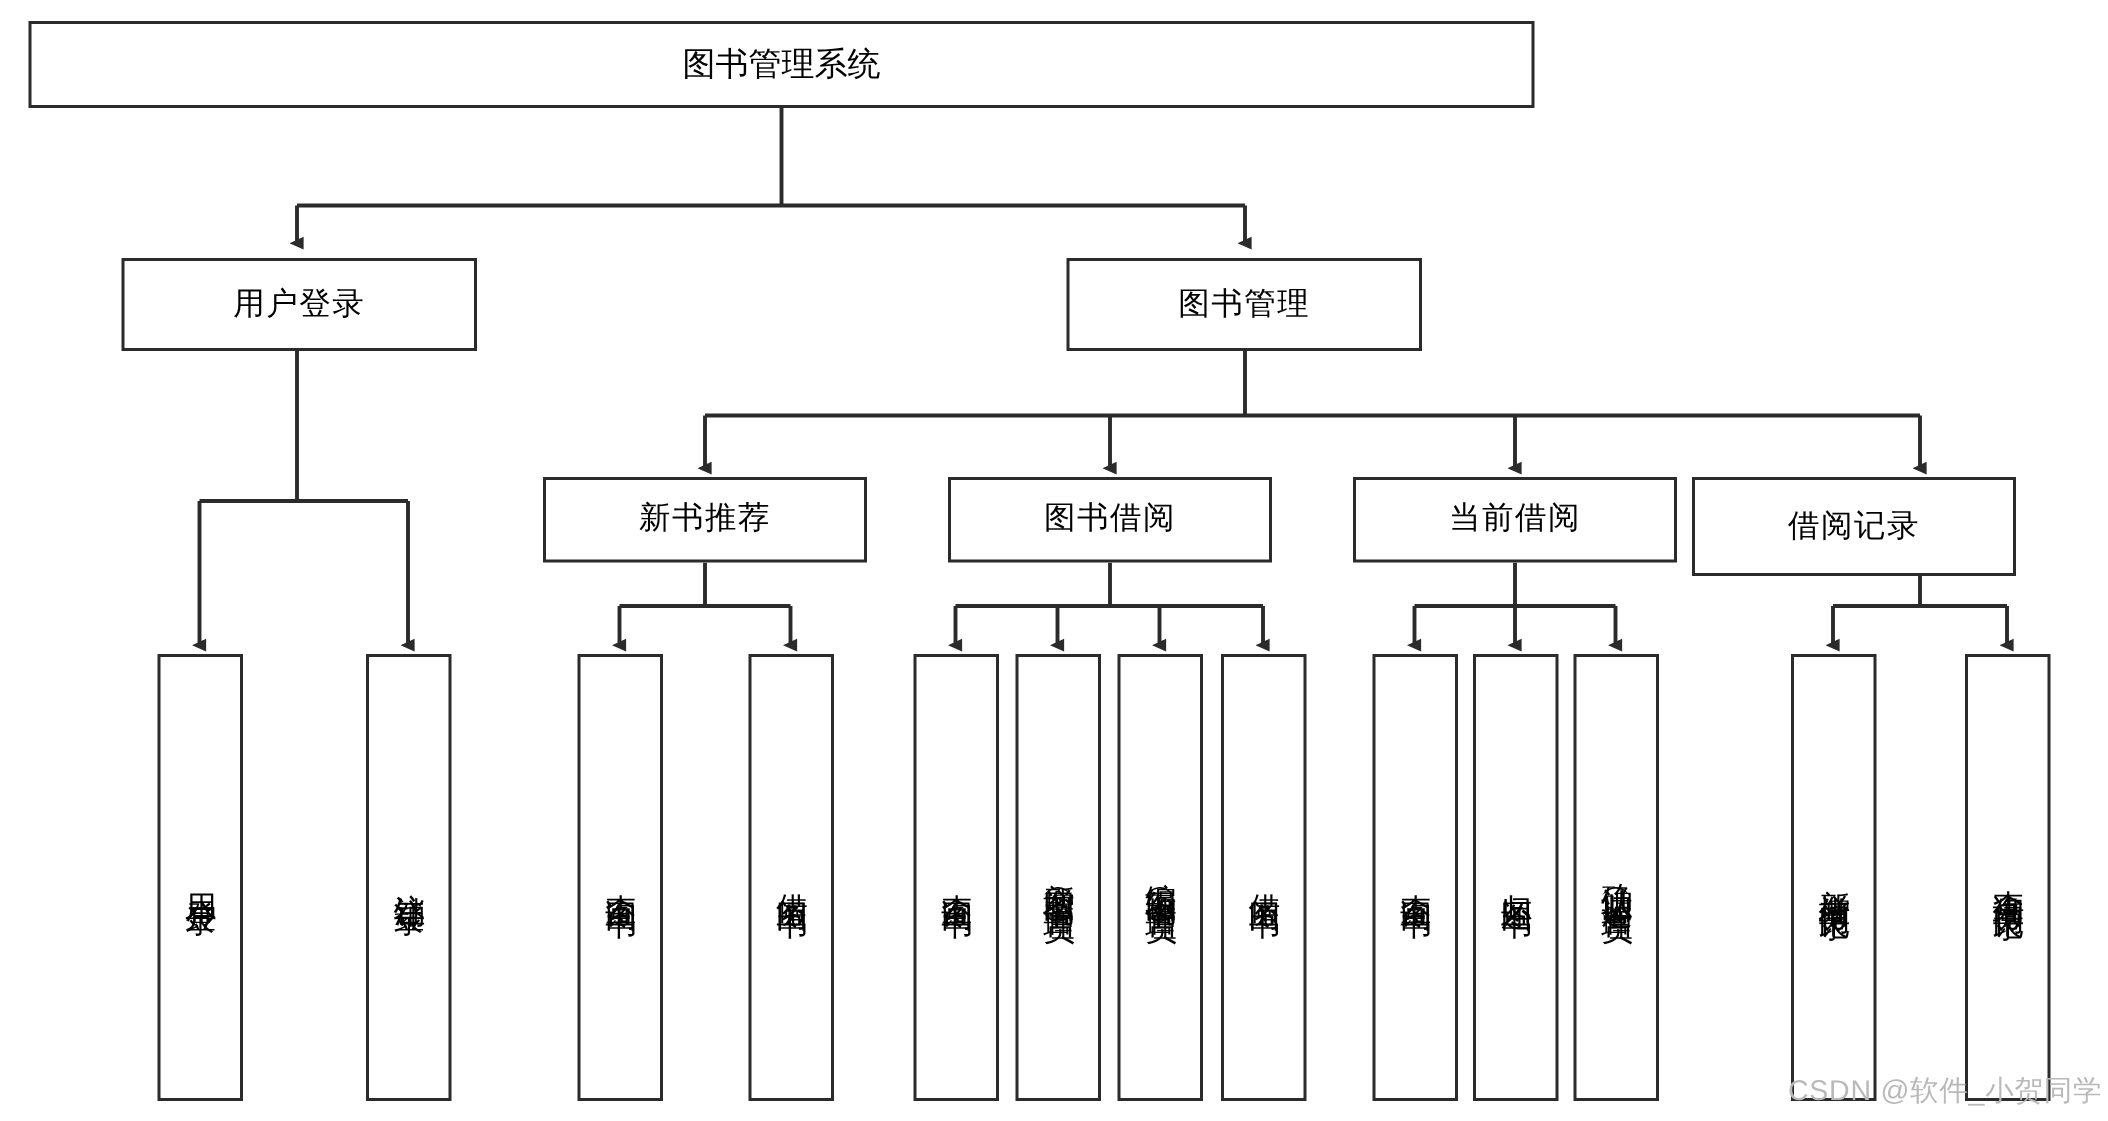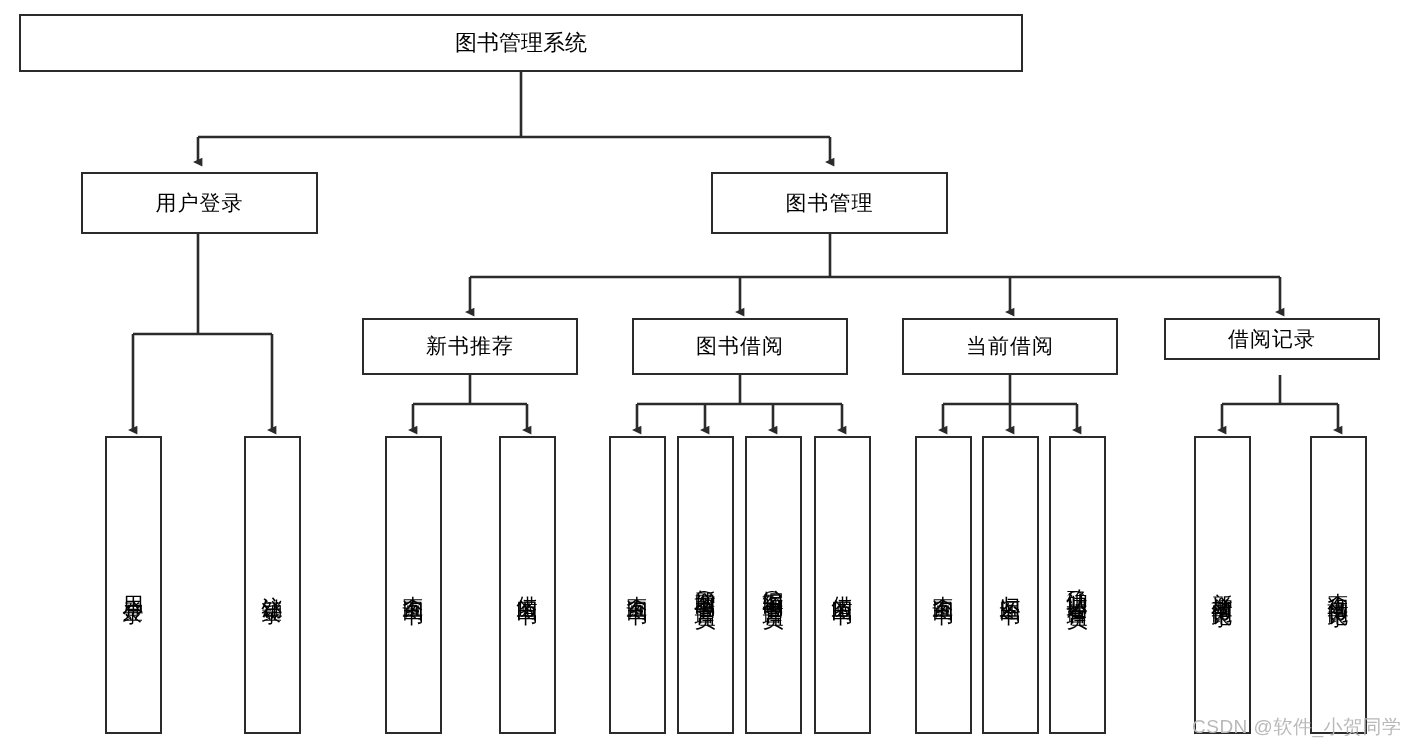--- a/index.html
+++ b/index.html
@@ -133,21 +133,21 @@
 
   <div class="box box-h" style="left:711px; top:172px; width:237px; height:62px;">
     <span>图书管理</span>
   </div>
   <div class="box box-h" style="left:902px; top:318px; width:216px; height:57px;">
     <span>当前借阅</span>
   </div>
   <div class="box box-h" style="left:632px; top:318px; width:216px; height:57px;">
     <span>图书借阅</span>
   </div>
-  <div class="box box-h" style="left:1164px; top:318px; width:216px; height:42px;">
+  <div class="box box-h" style="left:1128px; top:318px; width:216px; height:66px;">
     <span>借阅记录</span>
   </div>
 
   <div class="box box-v" style="left:105px; top:436px; width:57px; height:298px;">
     <span class="vtext">用户登录</span>
   </div>
   <div class="box box-v" style="left:244px; top:436px; width:57px; height:298px;">
     <span class="vtext">注销登录</span>
   </div>
 

